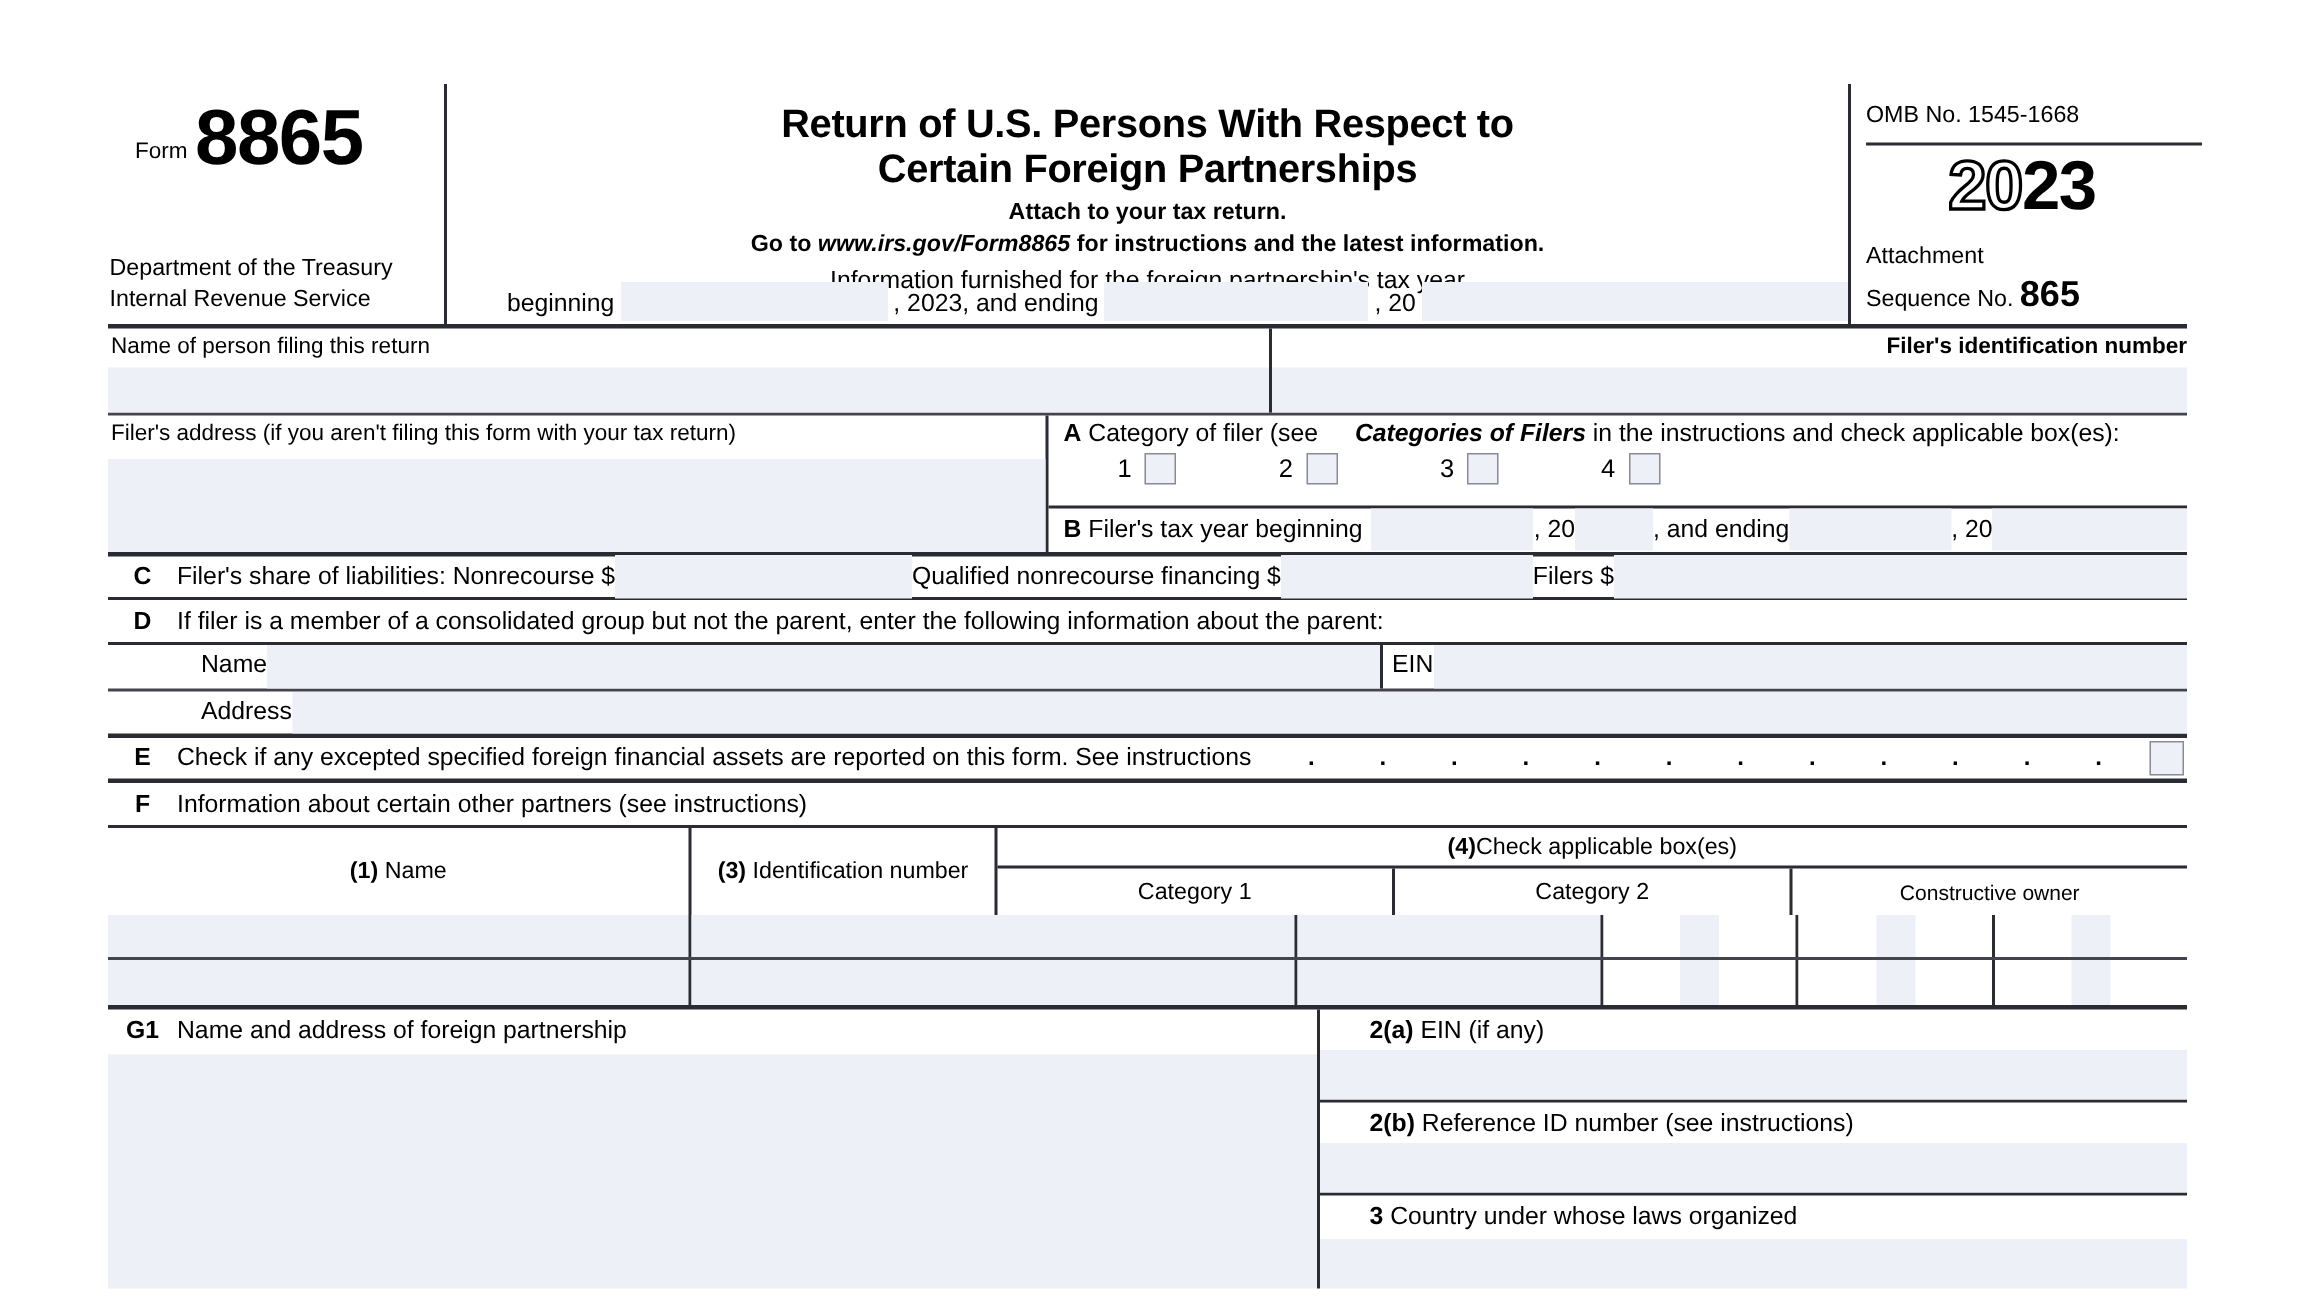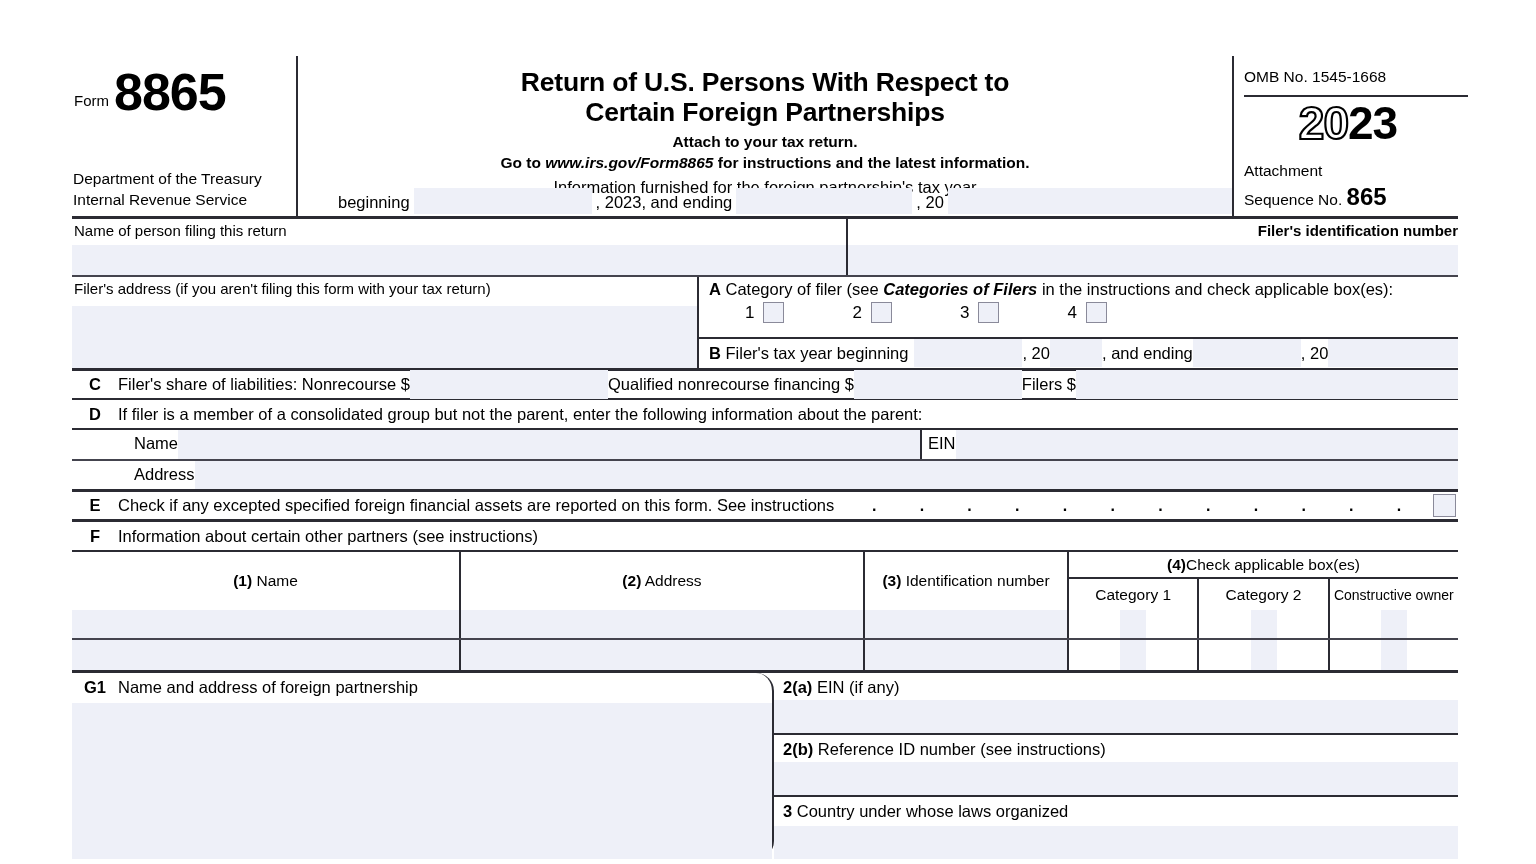--- a/index.html
+++ b/index.html
@@ -26,21 +26,21 @@
     display: flex;
     border-bottom: 3px solid #2b2b33;
     height: 163px;
   }
   #hdr-left {
     width: 226px;
     position: relative;
     border-right: 2.5px solid #2b2b33;
   }
   .form-no {
-    position: absolute; left: 0; top: 12px;
+    position: absolute; left: 16px; top: 12px;
     display: flex; align-items: flex-end;
   }
   .form-no .lbl { font-size: 15px; padding-bottom: 8px; padding-left: 2px;}
   .form-no .num { font-size: 52px; font-weight: bold; letter-spacing: -1px; line-height: 0.95; margin-left: 5px;}
   .dept {
     position: absolute; left: 1px; bottom: 6px;
     font-size: 15.5px; line-height: 1.32;
   }
 
   #hdr-mid {
@@ -94,21 +94,21 @@
   #id-cell .cellfill { left: 0px; }
 
   
   #addrrow { display: flex; border-bottom: 3px solid #2b2b33; justify-content: space-between; }
   #addr-cell { width: 627px; position: relative; height: 91px; border-right: 2.5px solid #2b2b33;}
   #addr-cell .cellfill { height: 62px; }
   #ab-cell { flex: 1; }
   #a-box { height: 62px; border-bottom: 2.5px solid #2b2b33; position: relative; }
   .abc-label { font-weight: bold; font-size: 16.5px; }
   .a-line1 { font-size: 16.5px; padding: 3px 0 0 10px; white-space: nowrap; }
-  .a-line1 i { font-style: italic; font-weight: bold; }
+  .a-line1 i { font-style: italic; font-weight: bold; margin-left: 20px; }
   .cbrow { display: flex; align-items: center; padding-left: 46px; margin-top: 3px; }
   .cbitem { display: flex; align-items: center; font-size: 17px; }
   .cb {
     width: 21px; height: 21px;
     border: 1.4px solid #8a8a9a;
     background: #eef0f8;
     margin-left: 9px;
   }
   #b-box { height: 28px; display: flex; align-items: center; font-size: 16.5px; position: relative; }
   #b-box .bl { padding-left: 10px; white-space: nowrap; }
@@ -162,26 +162,26 @@
   .ptc.c1 { width: 389px; }
   .ptc.c2 { width: 404px; }
   .ptc.c3 { width: 204px; }
   .ptcat { flex: 1; display: flex; border-right: 2.5px solid #2b2b33; background: #fff; }
   .ptcat:last-child { border-right: none; }
   .ptcat .pad { flex: 1; }
   .ptcat .chk { width: 26px; background: #eef0f8; }
 
   
   #gsec { display: flex; height: 186px; }
-  #gleft { width: 702px; border-right: 2.5px solid #2b2b33; position: relative; border-radius: 18px; }
+  #gleft { width: 808px; border-right: 2.5px solid #2b2b33; position: relative; }
   #gleft .ghead { display: flex; font-size: 16.5px; padding-top: 5px; }
   #gleft .gl { width: 46px; text-align: center; font-weight: bold; }
   #gleft .gfill { position: absolute; left: 0; right: 0; top: 30px; bottom: 0; background: #eef0f8; }
   #gright { flex: 1; display: flex; flex-direction: column; }
-  .gbox { border-bottom: 2.5px solid #2b2b33; position: relative; }
+  .gbox { border-bottom: 2.5px solid #2b2b33; position: relative; padding-left: 24px; }
   .gbox .gcap { font-size: 16.5px; padding: 5px 0 0 9px; }
   .gbox .gcap b { font-weight: bold; }
   .gbox .gf { position: absolute; left: 0; right: 0; bottom: 0; background: #eef0f8; }
   #gb1 { height: 62px; }
   #gb1 .gf { height: 33px; }
   #gb2 { height: 62px; }
   #gb2 .gf { height: 33px; }
   #gb3 { height: 62px; border-bottom: none; }
   #gb3 .gf { height: 33px; }
 </style>
@@ -339,23 +339,20 @@
   <div id="frow">
     <span class="letter-col">F</span>
     <span>Information about certain other partners (see instructions)</span>
   </div>
 
   <div id="ptable">
     <div id="pthead">
       <div class="pth" id="pth1">
           <span><b>(1)</b><span> Name</span></span>
         </div>
-      <div class="pth" id="pth2">
-          <span><b>(2)</b><span> Address</span></span>
-        </div>
       <div class="pth" id="pth3">
           <span><b>(3)</b><span> Identification number</span></span>
         </div>
       <div id="pth4">
         <div id="pth4-top">
             <b>(4)</b>
             <span> Check applicable box(es)</span>
           </div>
         <div id="pth4-bot">
           <div class="catcell">Category 1</div>

